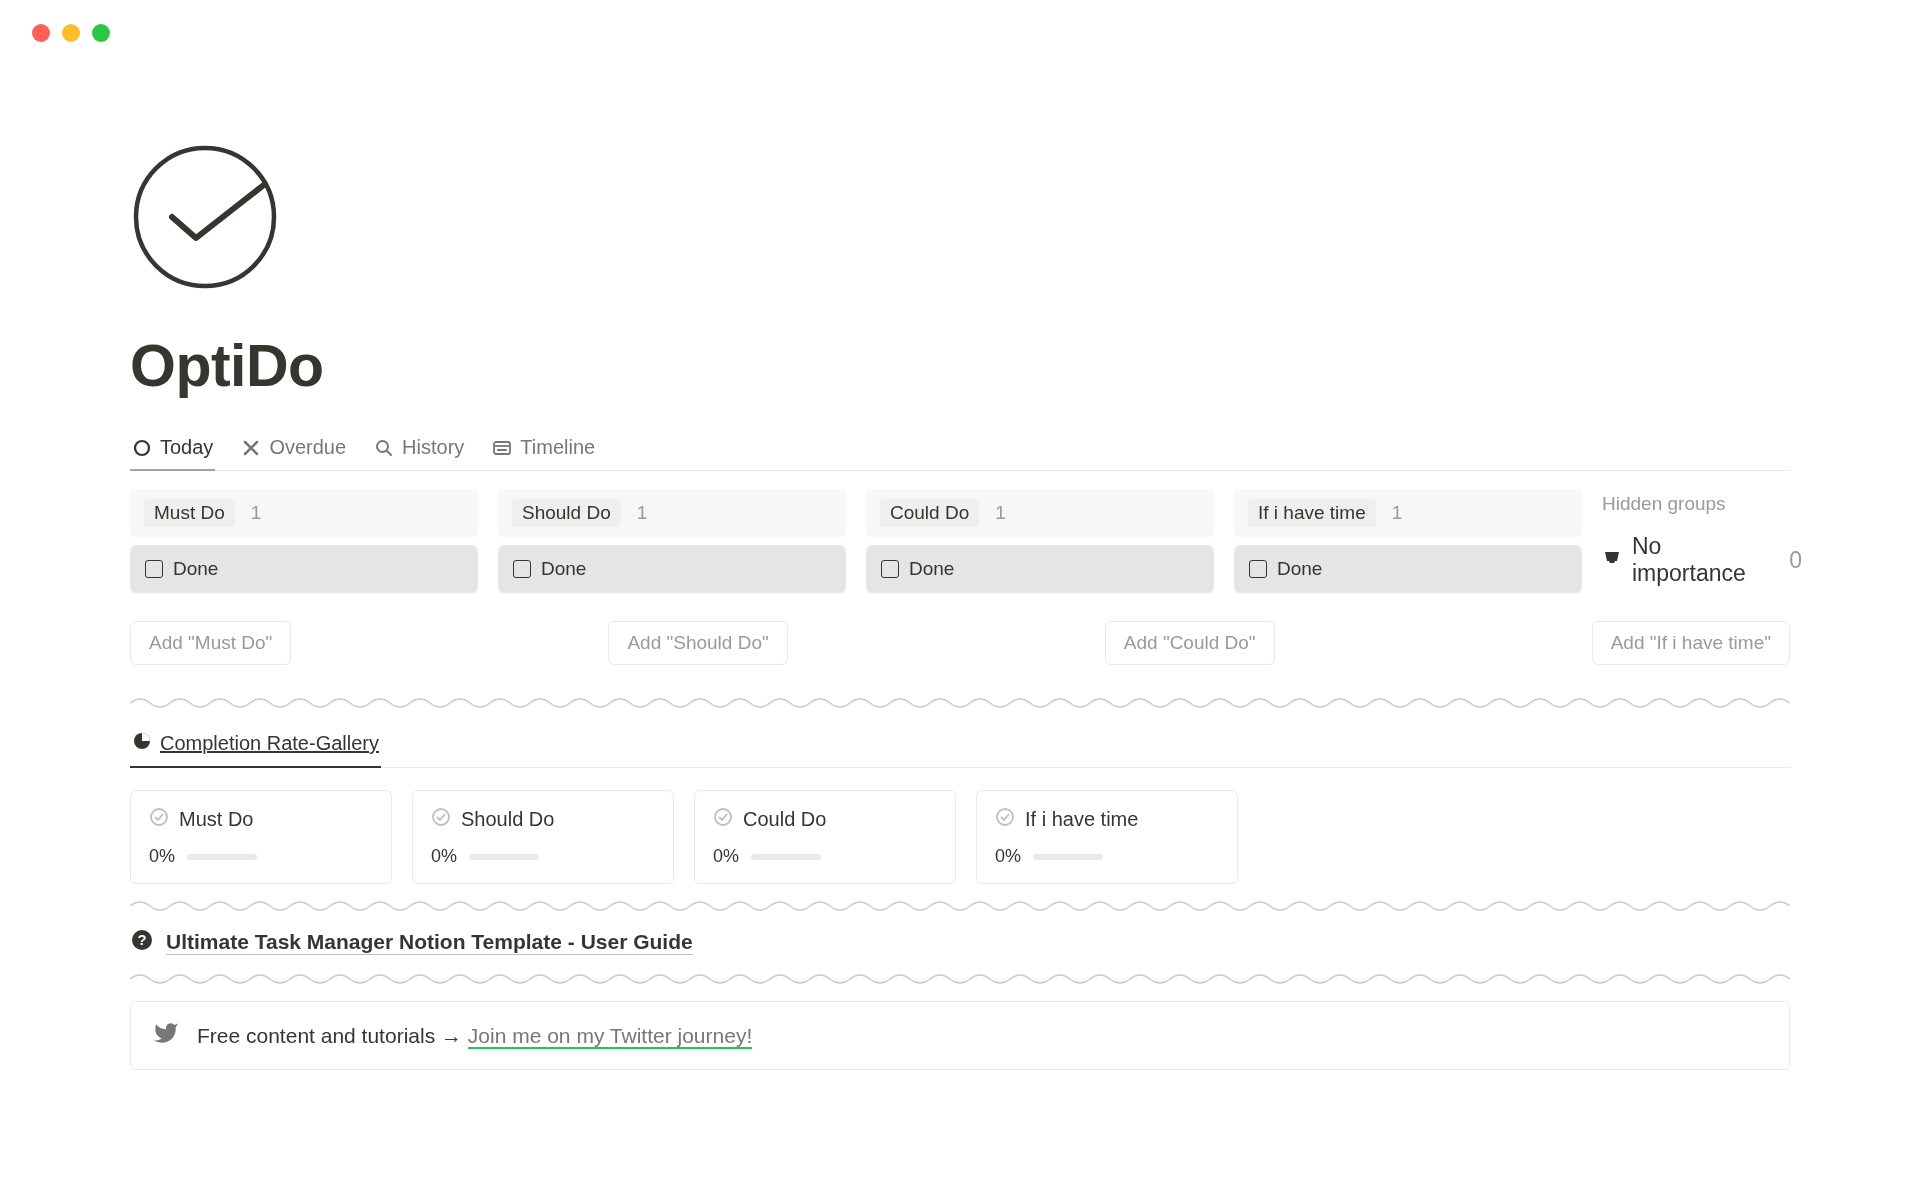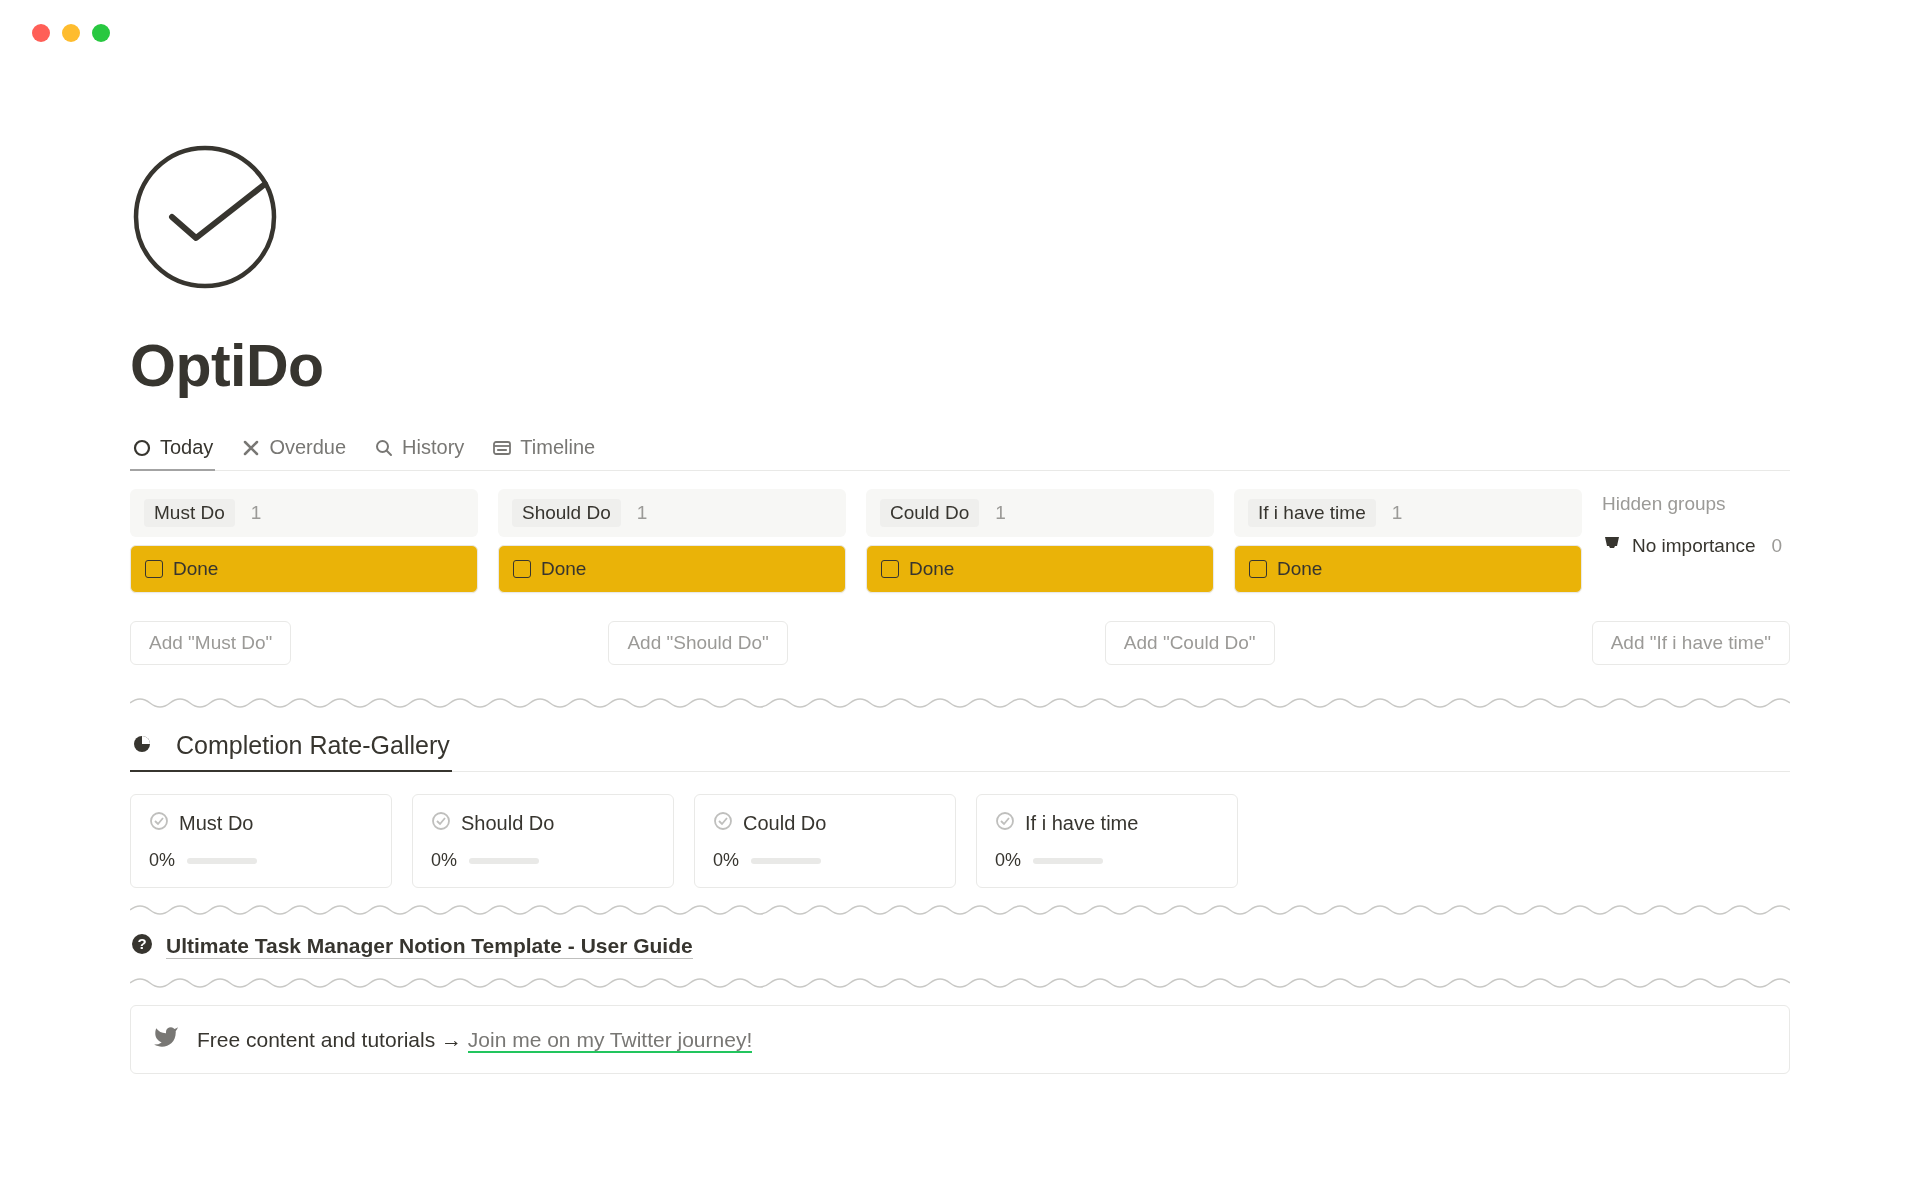--- a/index.html
+++ b/index.html
@@ -90,21 +90,21 @@
   padding: 3px 10px;
   border-radius: 4px;
   font-size: 19px;
   color: #37352f;
 }
 .col-count {
   color: #9b9a97;
   font-size: 19px;
 }
 .card {
-  background: #eab308;
+  background: #e5e5e5;
   border: 1px solid #e9e9e7;
   border-radius: 6px;
   padding: 12px 14px;
   display: flex;
   align-items: center;
   gap: 10px;
   font-size: 19px;
   color: #37352f;
   box-shadow: 0 1px 2px rgba(15,15,15,0.03);
 }
@@ -121,21 +121,21 @@
 }
 .hidden-title {
   color: #9b9a97;
   font-size: 19px;
   margin-bottom: 18px;
 }
 .hidden-item {
   display: flex;
   align-items: center;
   gap: 10px;
-  font-size: 19px;
+  font-size: 23px;
   color: #37352f;
 }
 .hidden-count { color: #9b9a97; margin-left: 6px; }
 
 .add-row {
   display: flex;
   justify-content: space-between;
   padding: 28px 0 16px 0;
   gap: 20px;
 }
@@ -157,27 +157,28 @@
 .wavy svg { width: 100%; height: 16px; display: block; }
 
 .subtabs {
   display: flex;
   gap: 22px;
   border-bottom: 1px solid #e9e9e7;
 }
 .subtab {
   display: flex;
   align-items: center;
-  gap: 24px;
+  gap: 8px;
   padding: 6px 2px 10px 2px;
-  font-size: 25px;
+  font-size: 20px;
   color: #787774;
   cursor: pointer;
   border-bottom: 2px solid transparent;
   margin-bottom: -1px;
+  text-decoration: underline;
 }
 .subtab.active {
   color: #37352f;
   border-bottom: 2px solid #37352f;
   font-weight: 500;
 }
 
 .gallery {
   display: flex;
   gap: 20px;

